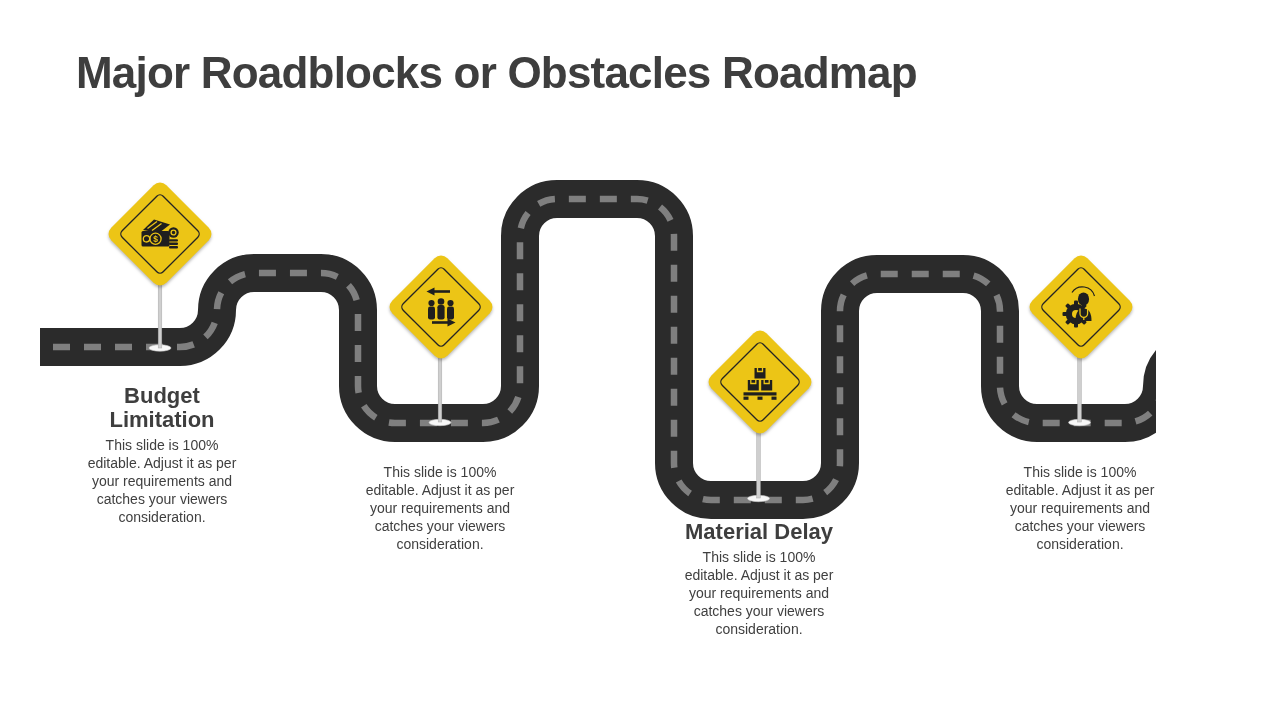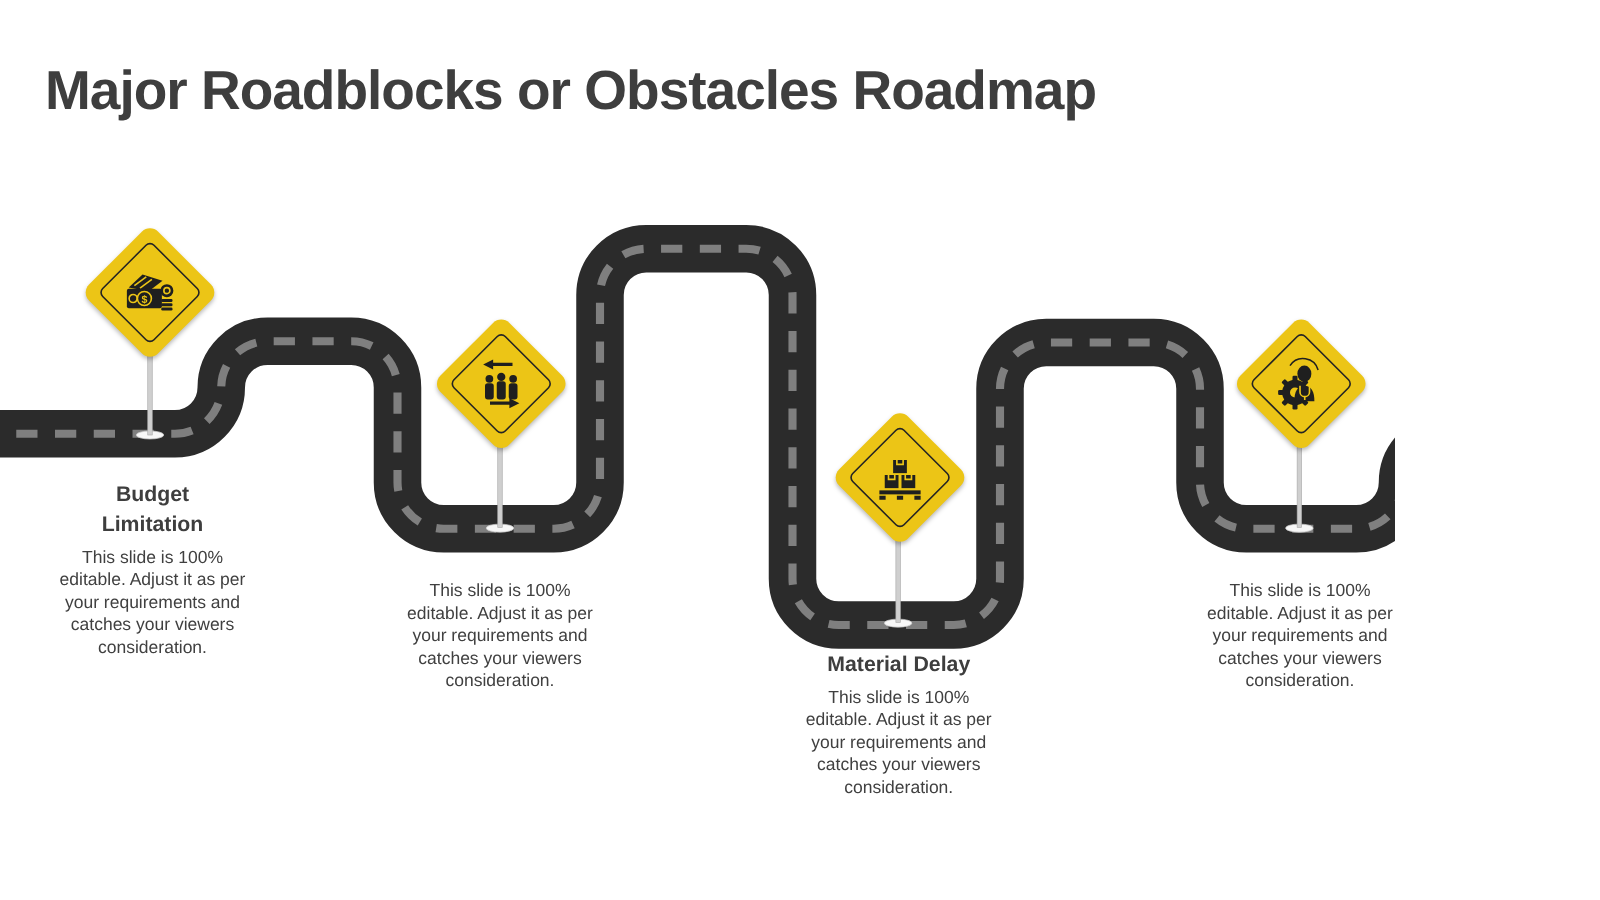--- a/index.html
+++ b/index.html
@@ -1,19 +1,20 @@
 <!DOCTYPE html>
 <html style="--background: #FFFFFF; --road: #2B2B2B; --road-dash: #7F7F7F; --sign-yellow: #ECC516; --icon-dark: #1F1F1F; --pole-gray: #CFCFCF; --title-text: #3E3E3E; --body-text: #404040;"><head>
 <meta charset="utf-8">
 <style>
   html,body{margin:0;padding:0;background:#fff;}
   .slide{
     position:relative;width:1116px;height:720px;overflow:hidden;
     background:var(--background,#ffffff);
     font-family:"Liberation Sans",sans-serif;
+    margin-left:40px;
   }
   .slide-title{
     position:absolute;left:36px;top:48px;width:1100px;
     font-size:44px;font-weight:700;letter-spacing:-0.8px;
     color:var(--title-text,#3e3e3e);
   }
   .roadmap-svg{position:absolute;left:0;top:0;}
   .road{fill:none;stroke:var(--road,#2b2b2b);stroke-width:38;}
   .road-dash{fill:none;stroke:var(--road-dash,#7f7f7f);stroke-width:6.5;
     stroke-dasharray:17 14;stroke-dashoffset:6;}
@@ -22,21 +23,21 @@
   .sign{filter:drop-shadow(0 2px 1.5px rgba(0,0,0,0.28));}
   .diamond{fill:var(--sign-yellow,#ecc516);}
   .diamond-inner{fill:none;stroke:#242424;stroke-width:1.3;}
   .ic-dark{fill:var(--icon-dark,#1f1f1f);}
   .ic-accent{stroke:var(--sign-yellow,#ecc516);stroke-width:1.3;fill:none;}
   .ic-fill-accent{fill:var(--sign-yellow,#ecc516);}
   .ic-dark-ln{stroke:var(--icon-dark,#1f1f1f);stroke-width:2.6;}
   .ic-dark-ln-thin{stroke:var(--icon-dark,#1f1f1f);stroke-width:1.2;fill:none;}
   .ic-glyph{fill:var(--sign-yellow,#ecc516);font:700 8.5px "Liberation Sans",sans-serif;text-anchor:middle;}
   .item{position:absolute;width:200px;text-align:center;}
-  .item-title{font-size:17px;font-weight:700;line-height:24px;
+  .item-title{font-size:22px;font-weight:700;line-height:24px;
     color:var(--title-text,#3e3e3e);white-space:pre-line;}
   .item-body{font-size:14px;line-height:18px;margin-top:4px;
     color:var(--body-text,#404040);white-space:pre-line;}
   .item-budget{left:22px;top:384px;}
   .item-manpower{left:300px;top:459px;}
   .item-material{left:619px;top:520px;}
   .item-political{left:940px;top:459px;}
 </style>
 </head>
 <body>

